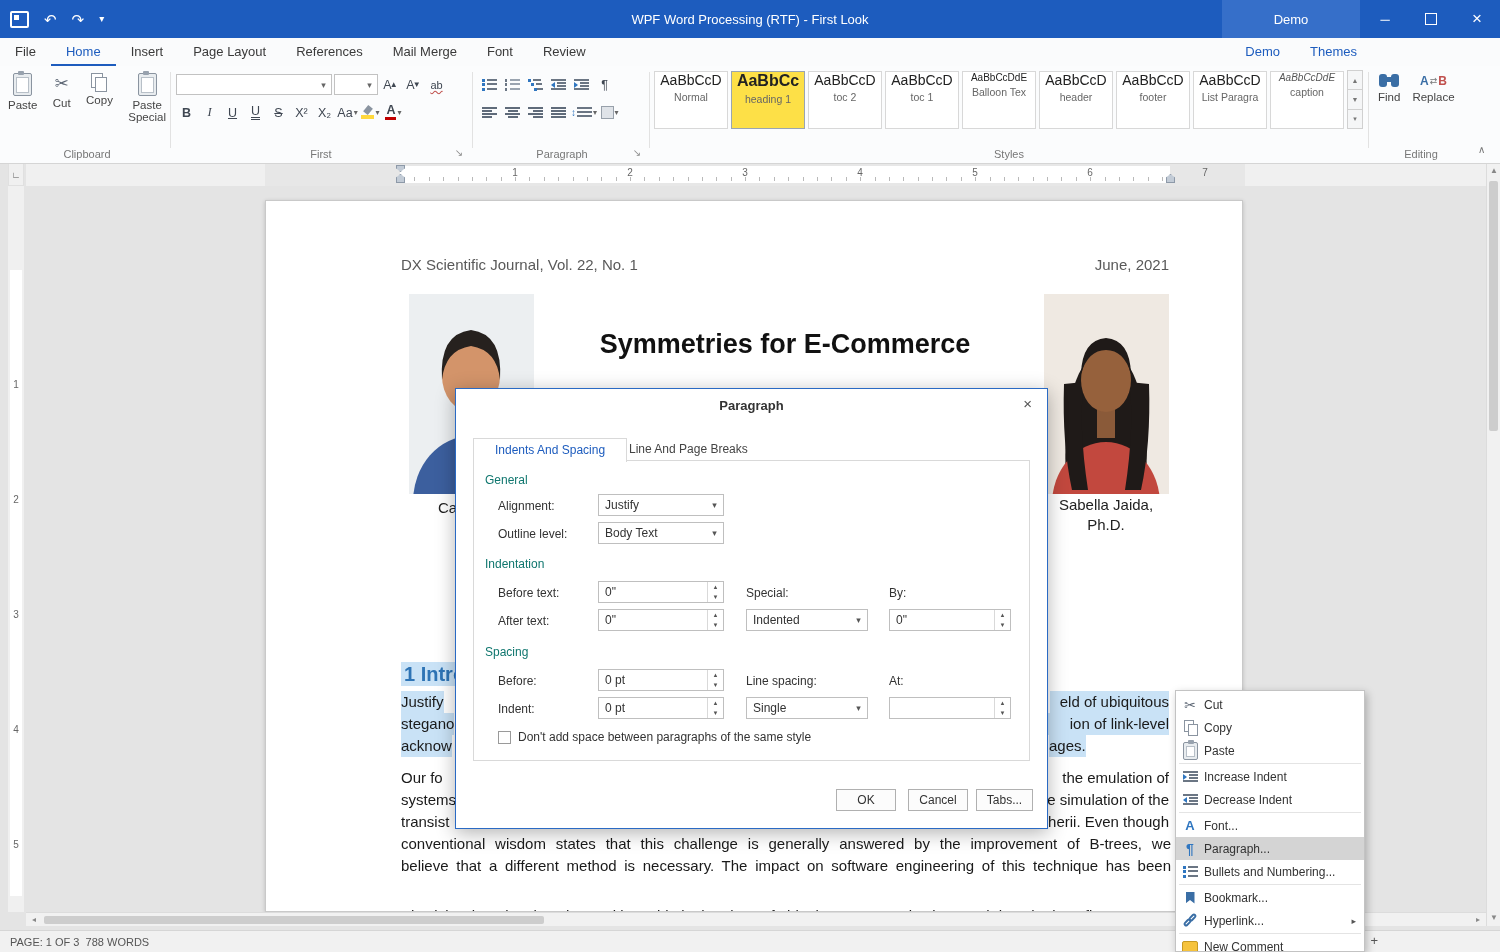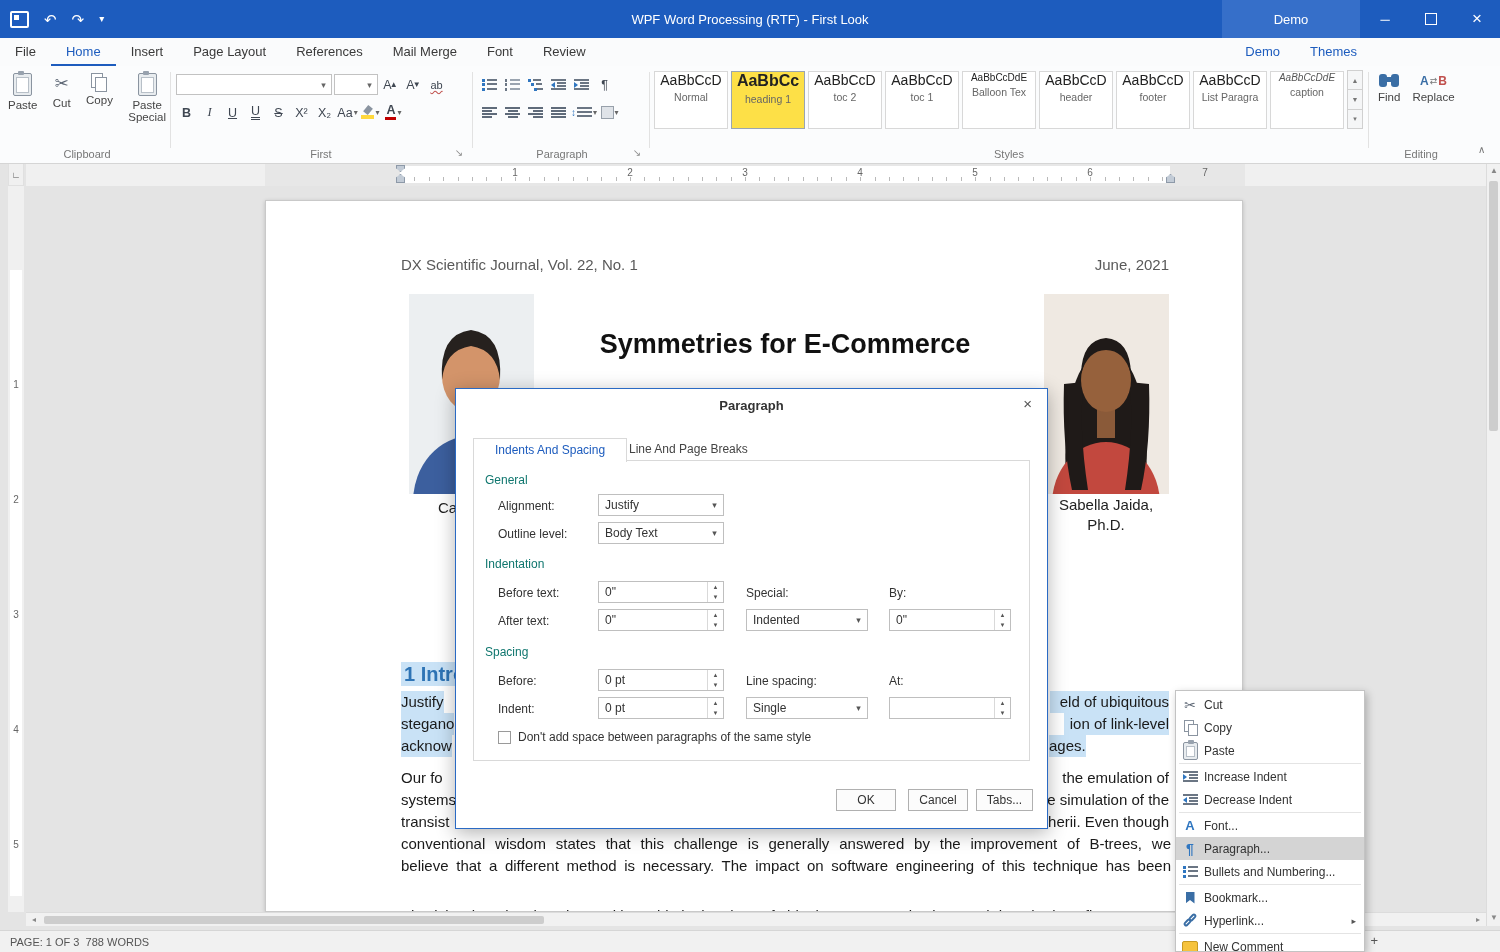--- a/index.html
+++ b/index.html
@@ -481,21 +481,21 @@
   <div class="ab" style="left:135px;top:462px">
     <span class="sel" style="font-size:20px;font-weight:bold;color:#2e74b5;padding:1px 3px">1 Introduction</span>
   </div>
 
   <div class="dl" style="top:490px">
     <span class="lf sel">Justify</span>
     <span class="rf sel" style="padding-left:10px">eld of ubiquitous</span>
   </div>
   <div class="dl" style="top:512px">
     <span class="lf sel">stegano</span>
-    <span class="rf sel" style="padding-left:6px">ion of link-level</span>
+    <span class="rf sel" style="padding-left:22px">ion of link-level</span>
   </div>
   <div class="dl" style="top:534px">
     <span class="lf sel">acknow</span>
     <span class="sel" style="position:absolute;left:648px">ages.</span>
   </div>
 
   <div class="dl" style="top:566px">
     <span class="lf">Our fo</span>
     <span class="rf">the emulation of</span>
   </div>

